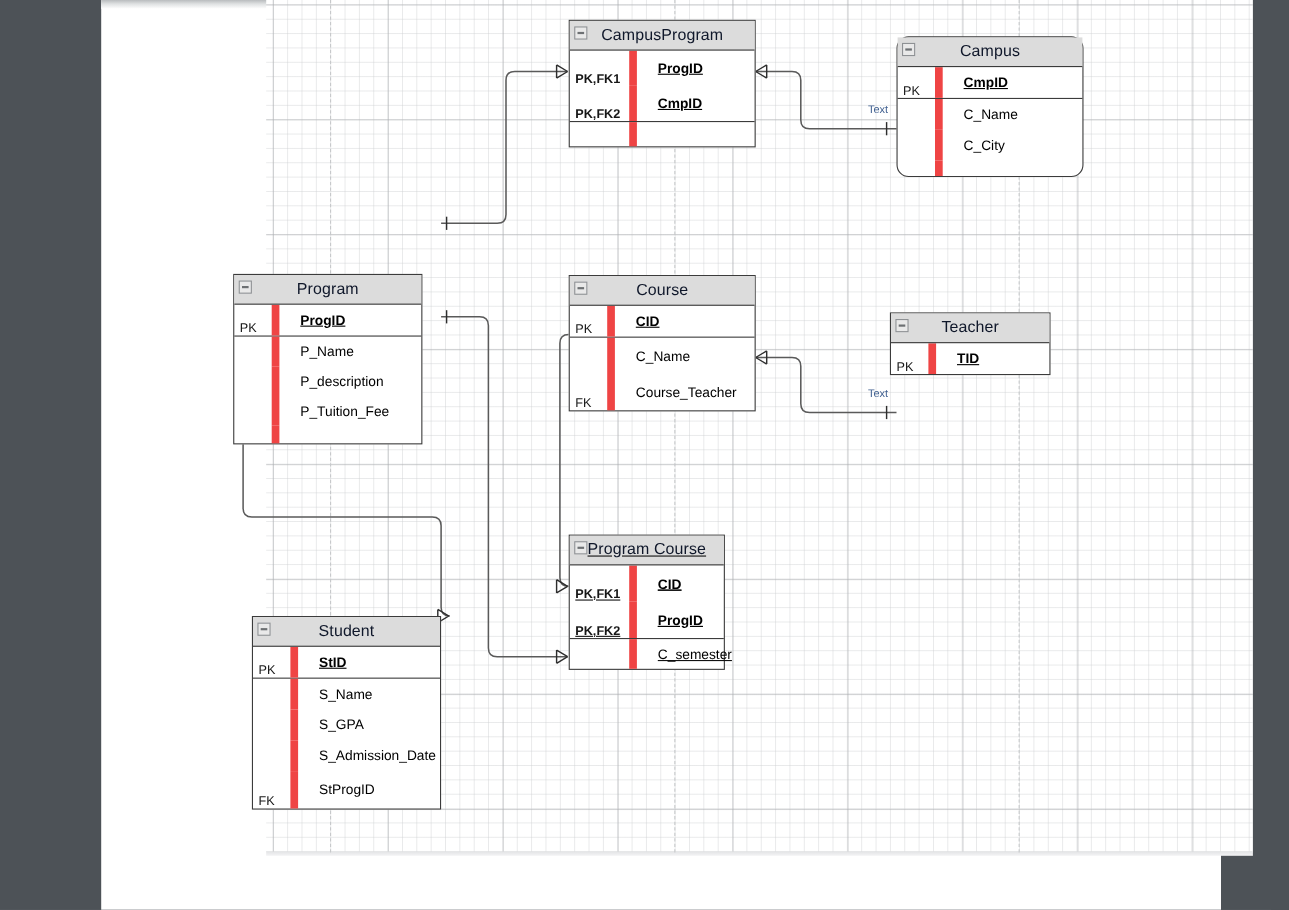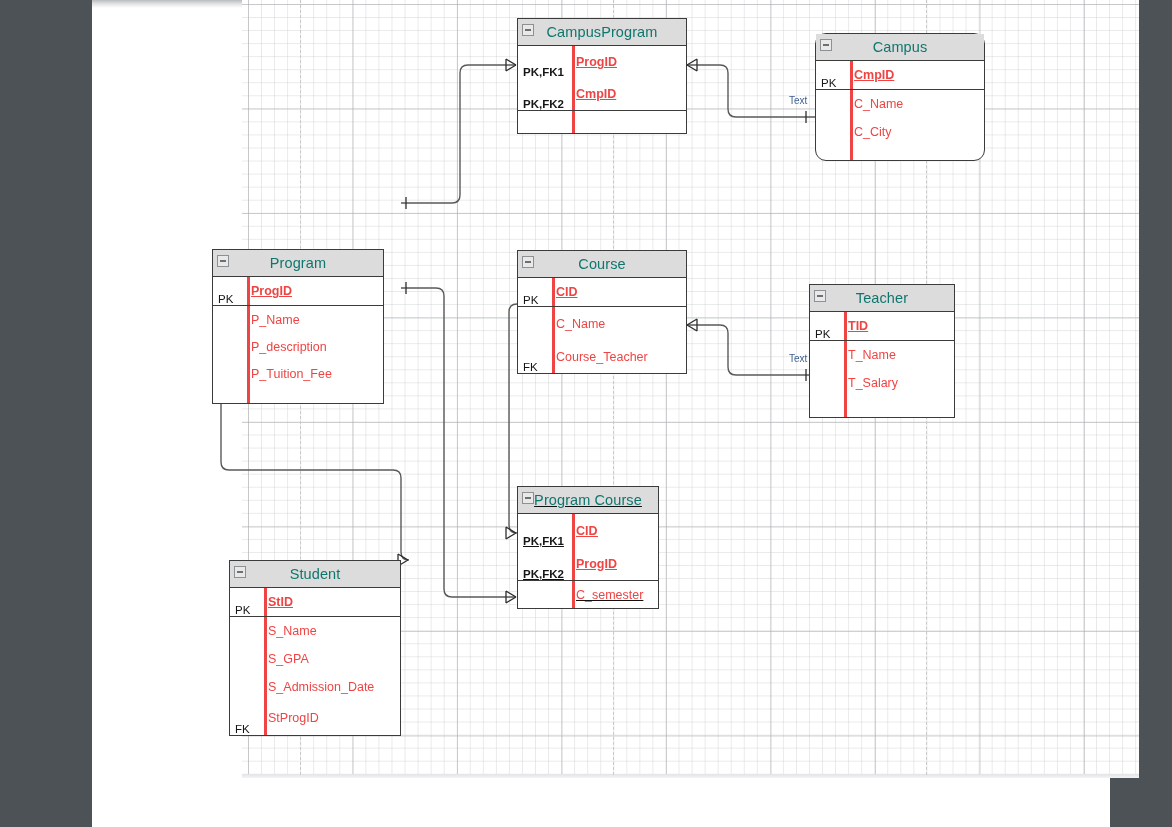--- a/index.html
+++ b/index.html
@@ -99,21 +99,21 @@
     position: relative;
     height: 26px;
     background: #dcdcdc;
     border-bottom: 1px solid #3b3b3b;
     display: flex;
     align-items: center;
     justify-content: center;
   }
   .ent-title {
     font-size: 14.5px;
-    color: #0f766e;
+    color: #0f172a;
     letter-spacing: .1px;
   }
   .collapse-box {
     position: absolute;
     left: 4px;
     top: 5px;
     width: 12px;
     height: 12px;
     border: 1px solid #8e9194;
     background: #e9e9e9;
@@ -143,25 +143,25 @@
     padding-left: 5px;
     box-sizing: border-box;
     font-size: 11.5px;
     color: #161616;
     white-space: nowrap;
   }
   .attr-key.wide { width: 54px; flex: 0 0 54px; }
   .attr-key.bold { font-weight: bold; }
   .attr-name {
     flex: 1 1 auto;
-    padding-left: 1px;
+    padding-left: 19px;
     box-sizing: border-box;
     font-size: 12.5px;
-    color: #ef4444;
-    border-left: 3px solid #ef4444;
+    color: #000000;
+    border-left: 7px solid #ef4444;
     height: 100%;
     display: flex;
     align-items: center;
     white-space: nowrap;
   }
   .attr-name.pk {
     font-weight: bold;
     text-decoration: underline;
   }
 
@@ -336,34 +336,20 @@
       <div class="ent-header">
         <span class="collapse-box"></span>
         <span class="ent-title">Teacher</span>
       </div>
       <div class="ent-section">
         <div class="attr-row">
           <span class="attr-key">PK</span>
           <span class="attr-name pk">TID</span>
         </div>
       </div>
-      <div class="ent-section ent-sep">
-        <div class="attr-row">
-          <span class="attr-key"></span>
-          <span class="attr-name">T_Name</span>
-        </div>
-        <div class="attr-row">
-          <span class="attr-key"></span>
-          <span class="attr-name">T_Salary</span>
-        </div>
-        <div class="attr-row" style="height:20px;">
-          <span class="attr-key"></span>
-          <span class="attr-name"></span>
-        </div>
-      </div>
     </div>
 
     <div class="entity" style="left:425px; top:486px; width:142px;text-decoration:underline;">
       <div class="ent-header">
         <span class="collapse-box"></span>
         <span class="ent-title">Program Course</span>
       </div>
       <div class="ent-section">
         <div class="attr-row" style="height:33px;">
           <span class="attr-key wide bold">PK,FK1</span>

